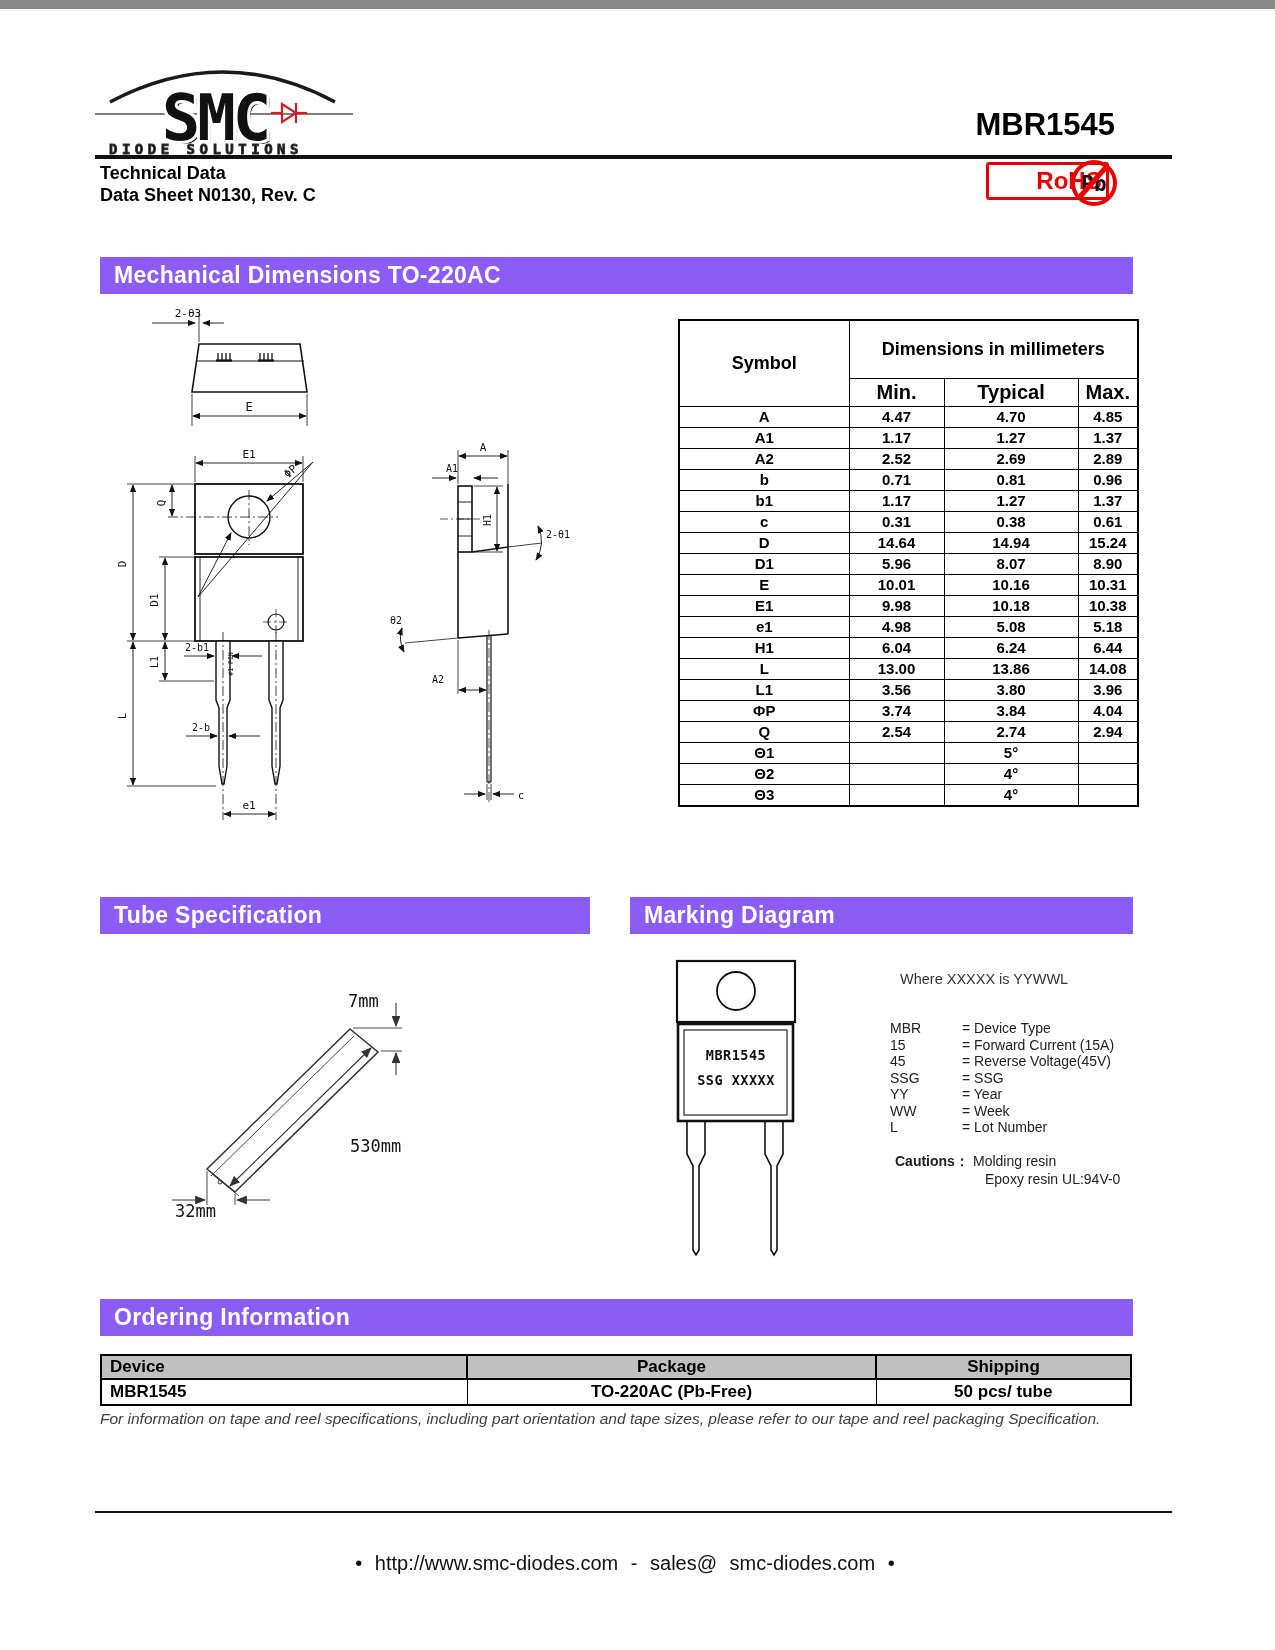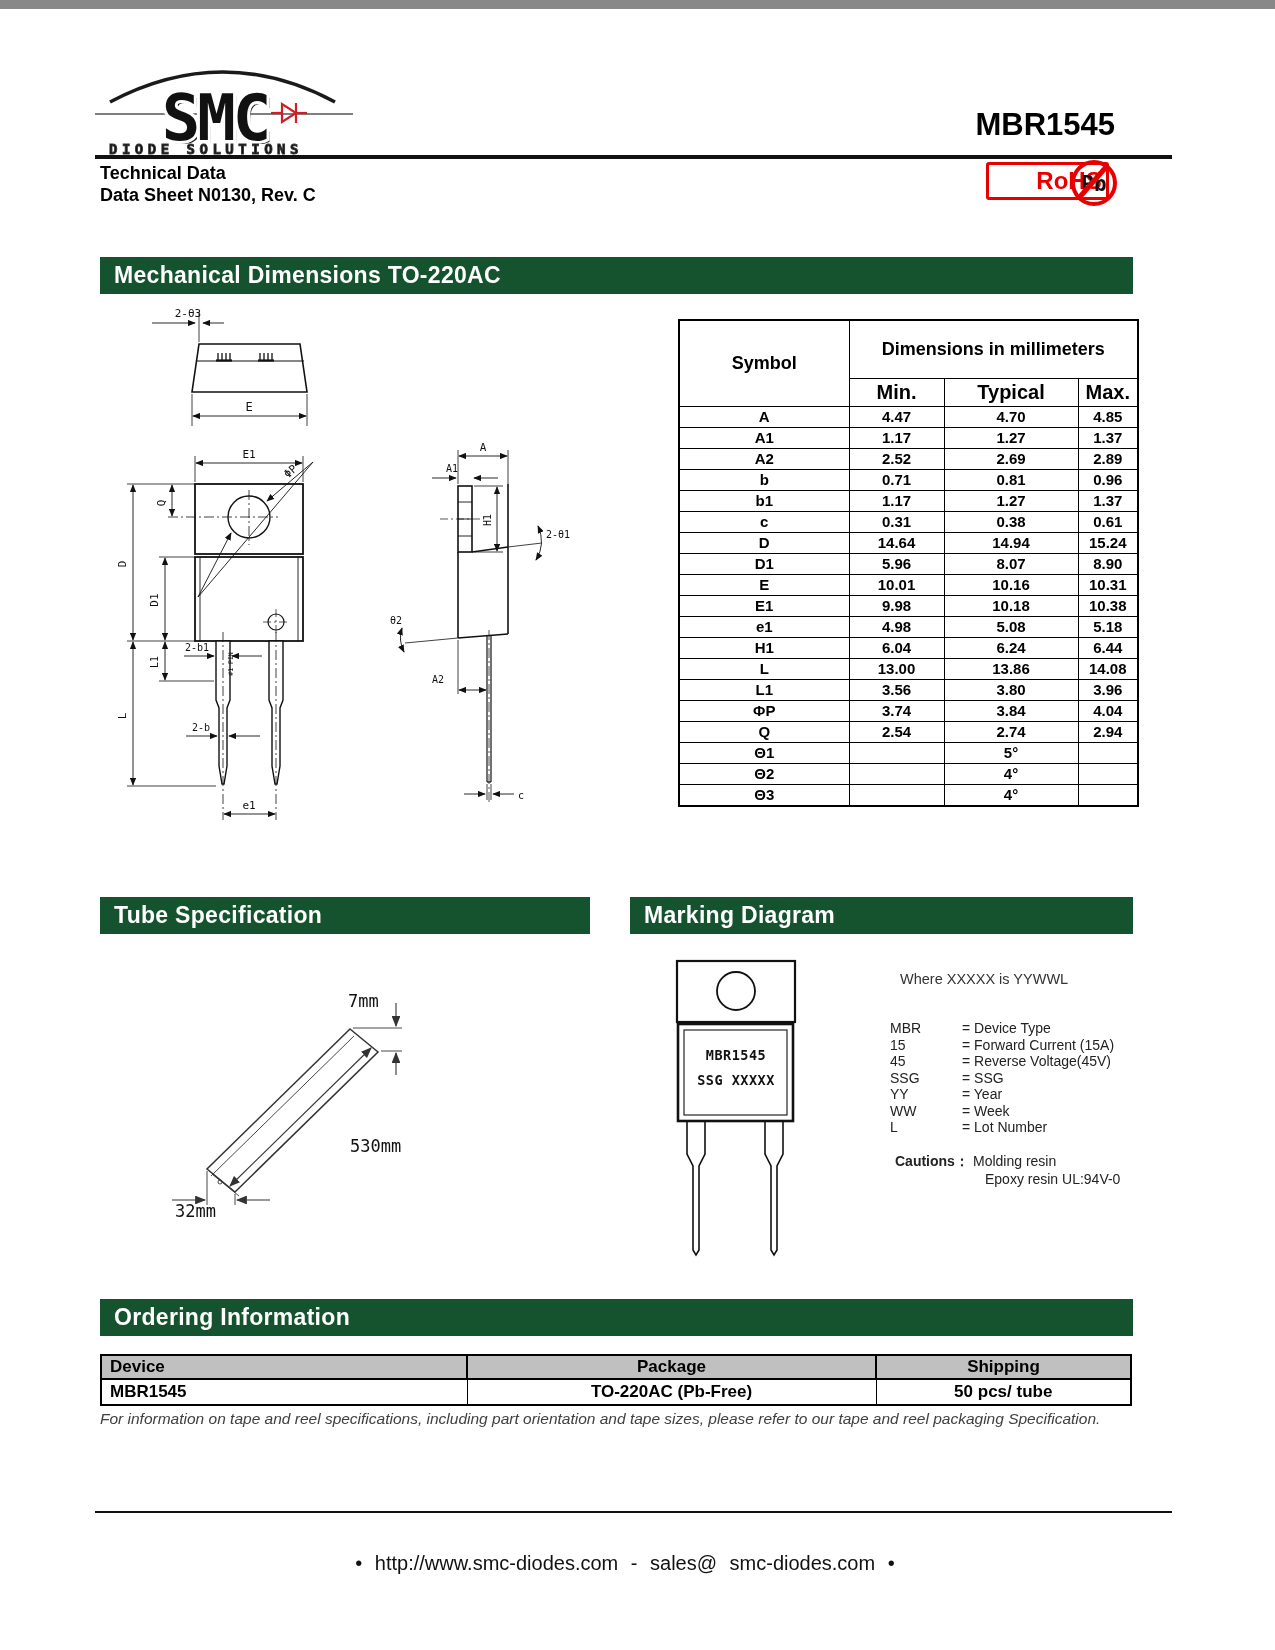--- a/index.html
+++ b/index.html
@@ -1,19 +1,19 @@
 <!DOCTYPE html>
 <html><head>
 <meta charset="utf-8">
 <style>
   html,body{margin:0;padding:0;background:#888;}
   .page{position:relative;width:1275px;height:1650px;background:#fff;
         font-family:"Liberation Sans",sans-serif;color:#000;overflow:hidden;margin:9px auto;}
   .abs{position:absolute;}
-  .banner{background:#14532d;color:#fff;font-weight:bold;font-size:23px;
+  .banner{background:#8b5cf6;color:#fff;font-weight:bold;font-size:23px;
           display:flex;align-items:center;padding-left:14px;box-sizing:border-box;letter-spacing:.3px;}
   .rule{background:#111;}
   .hdr-doc{font-weight:bold;font-size:18px;line-height:22px;}
   .product-title{font-weight:bold;font-size:31px;text-align:right;}
   .rohs{border:3px solid #e80000;color:#e80000;font-weight:bold;font-size:24px;
         width:74px;height:32px;display:flex;align-items:center;justify-content:center;border-radius:3px;}
   
   .dim-table{border-collapse:collapse;table-layout:fixed;width:459px;}
   .dim-table th,.dim-table td{border:1px solid #000;text-align:center;padding:0;box-sizing:border-box;}
   .dim-table{border:2px solid #000;}

